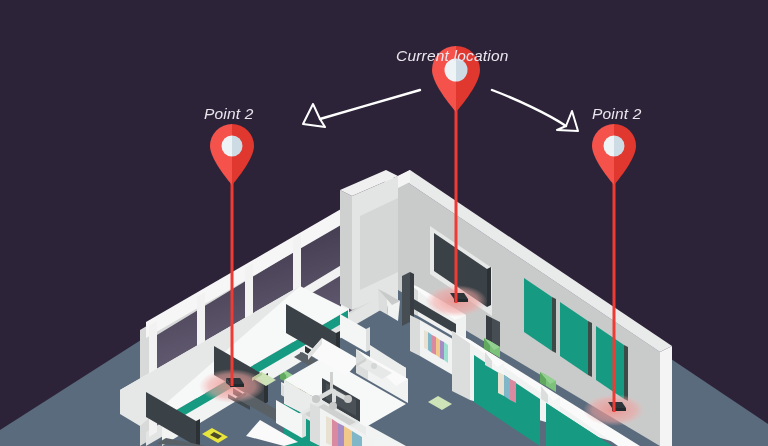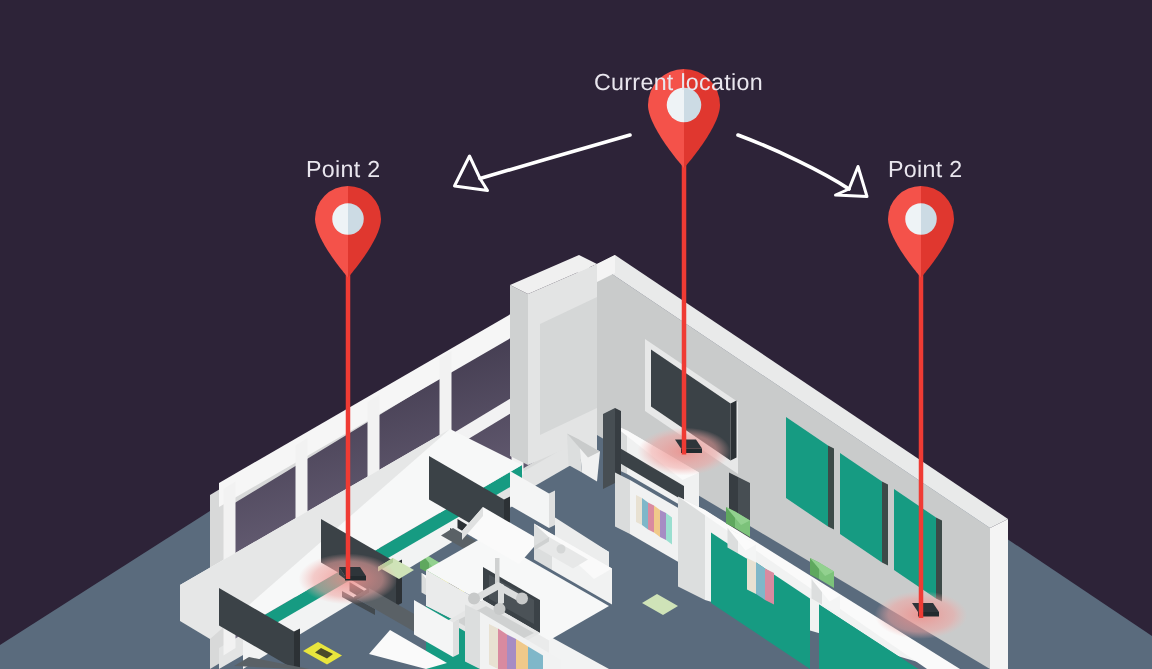--- a/index.html
+++ b/index.html
@@ -5,21 +5,21 @@
   html,body{margin:0;padding:0;}
   body{
     width:768px;height:446px;overflow:hidden;
     font-family:"Liberation Sans", sans-serif;
     background:#2d2338;
   }
   #stage{position:relative;width:768px;height:446px;overflow:hidden;background:#2d2338;}
   #scene{position:absolute;inset:0;width:768px;height:446px;}
   .label{
     position:absolute;color:#e9e6ee;font-size:15.5px;letter-spacing:.2px;
-    white-space:nowrap;font-family:"Liberation Sans", sans-serif;
+    white-space:nowrap;font-family:"Liberation Sans", sans-serif;font-style:italic;
   }
   .label.center{left:396px;top:47px;}
   .label.left{left:204px;top:105px;}
   .label.right{left:592px;top:105px;}
   svg{display:block;}
 </style>
 </head>
 <body>
 
 <div id="stage">

